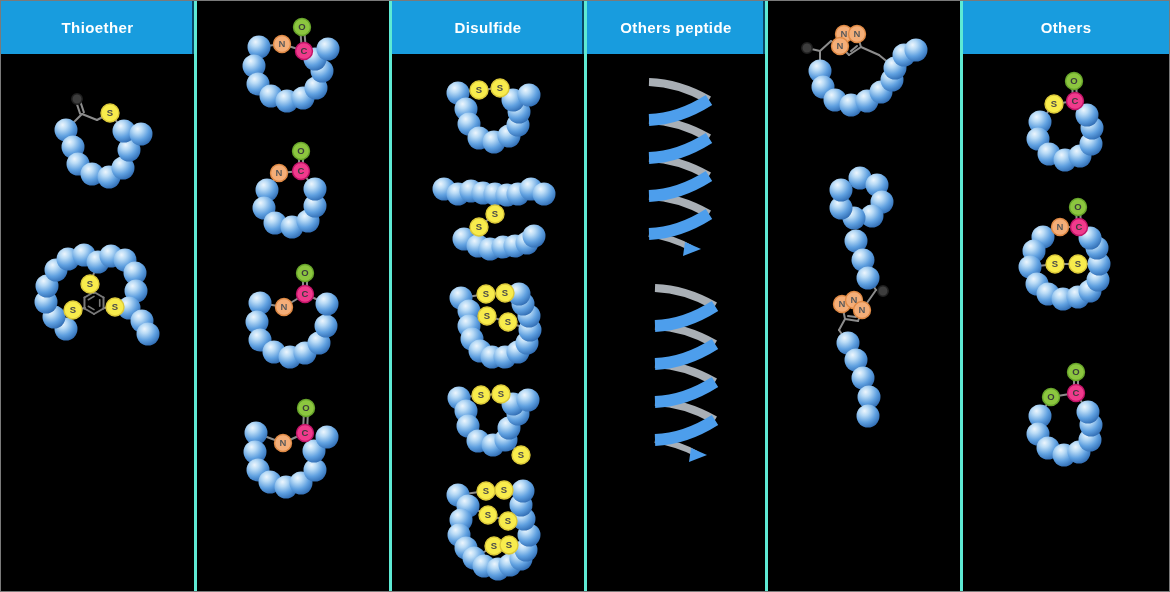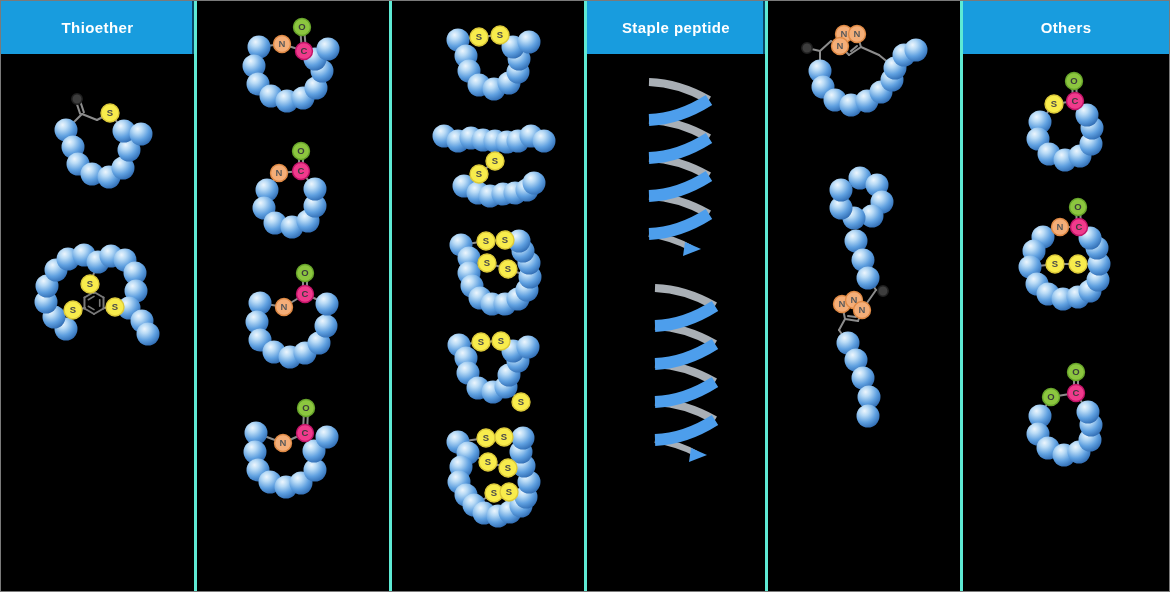--- a/index.html
+++ b/index.html
@@ -198,20 +198,21 @@
             <circle cx="79" cy="18" r="8.5" fill="#8CC63F" stroke="#67A42B" stroke-width="1.4"></circle>
             <text x="79" y="21.4" text-anchor="middle" font-size="9.5" font-weight="bold" fill="#3c3c3c">O</text>
             <circle cx="56" cy="53" r="8.5" fill="#F4AE78" stroke="#E08A45" stroke-width="1.4"></circle>
             <text x="56" y="56.4" text-anchor="middle" font-size="9.5" font-weight="bold" fill="#5a5a5a">N</text>
             <circle cx="78" cy="43" r="8.5" fill="#F03A8C" stroke="#C01468" stroke-width="1.4"></circle>
             <text x="78" y="46.4" text-anchor="middle" font-size="9.5" font-weight="bold" fill="#3c3c3c">C</text>
           </svg>
         </div>
     </div>
     <div class="col">
+      <div class="col-header">Disulfide</div>
       <div class="col-body">
           <svg width="130" height="110" viewBox="0 0 130 110" class="structure" style="left:39px;top:14px">
             <line x1="27" y1="25" x2="48" y2="22" stroke="#8C8C8C" stroke-width="2" stroke-linecap="round"></line>
             <line x1="48" y1="22" x2="69" y2="20" stroke="#8C8C8C" stroke-width="2" stroke-linecap="round"></line>
             <line x1="69" y1="20" x2="82" y2="32" stroke="#8C8C8C" stroke-width="2" stroke-linecap="round"></line>
             <circle cx="27" cy="25" r="11.5" fill="url(#beadGrad)"></circle>
             <circle cx="35" cy="41" r="11.5" fill="url(#beadGrad)"></circle>
             <circle cx="38" cy="56" r="11.5" fill="url(#beadGrad)"></circle>
             <circle cx="48" cy="70" r="11.5" fill="url(#beadGrad)"></circle>
             <circle cx="63" cy="74" r="11.5" fill="url(#beadGrad)"></circle>
@@ -335,21 +336,21 @@
             <circle cx="82" cy="48" r="9" fill="#F8EC4C" stroke="#DCC93A" stroke-width="1.4"></circle>
             <text x="82" y="51.4" text-anchor="middle" font-size="9.5" font-weight="bold" fill="#4a4a4a">S</text>
             <circle cx="68" cy="73" r="9" fill="#F8EC4C" stroke="#DCC93A" stroke-width="1.4"></circle>
             <text x="68" y="76.4" text-anchor="middle" font-size="9.5" font-weight="bold" fill="#4a4a4a">S</text>
             <circle cx="83" cy="72" r="9" fill="#F8EC4C" stroke="#DCC93A" stroke-width="1.4"></circle>
             <text x="83" y="75.4" text-anchor="middle" font-size="9.5" font-weight="bold" fill="#4a4a4a">S</text>
           </svg>
         </div>
     </div>
     <div class="col">
-      <div class="col-header">Staple peptide</div>
+      <div class="col-header">Others peptide</div>
       <div class="col-body">
           <svg width="92" height="192" viewBox="0 0 92 192" class="structure" style="left:46px;top:20px">
             <path d="M 16 8 Q 46 9 76 26" stroke="#A9AFB5" stroke-width="8" fill="none"></path>
             <path d="M 16 46 Q 46 47 76 64" stroke="#A9AFB5" stroke-width="8" fill="none"></path>
             <path d="M 16 84 Q 46 85 76 102" stroke="#A9AFB5" stroke-width="8" fill="none"></path>
             <path d="M 16 122 Q 46 123 76 140" stroke="#A9AFB5" stroke-width="8" fill="none"></path>
             <path d="M 16 160 Q 40 164 58 174" stroke="#A9AFB5" stroke-width="6" fill="none"></path>
             <path d="M 76 26 Q 46 45 16 46" stroke="#4D9EEC" stroke-width="12" fill="none"></path>
             <path d="M 76 64 Q 46 83 16 84" stroke="#4D9EEC" stroke-width="12" fill="none"></path>
             <path d="M 76 102 Q 46 121 16 122" stroke="#4D9EEC" stroke-width="12" fill="none"></path>

